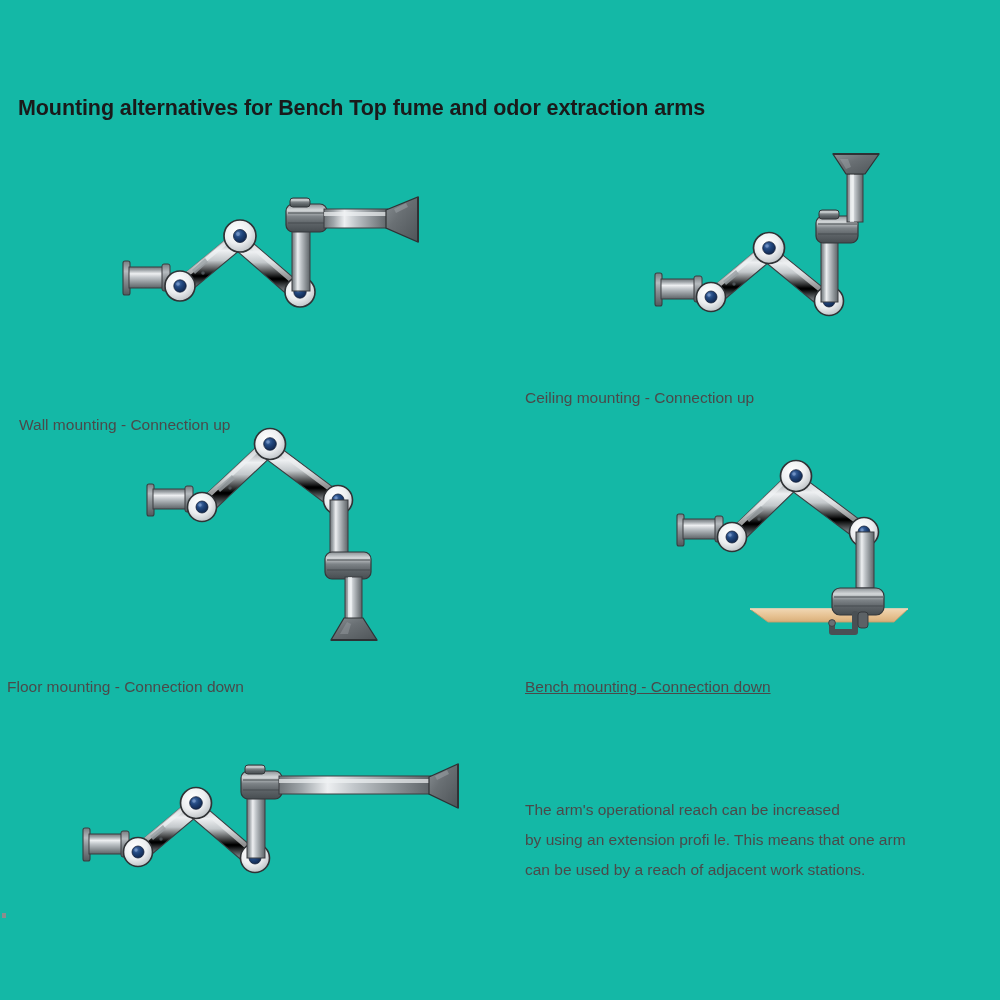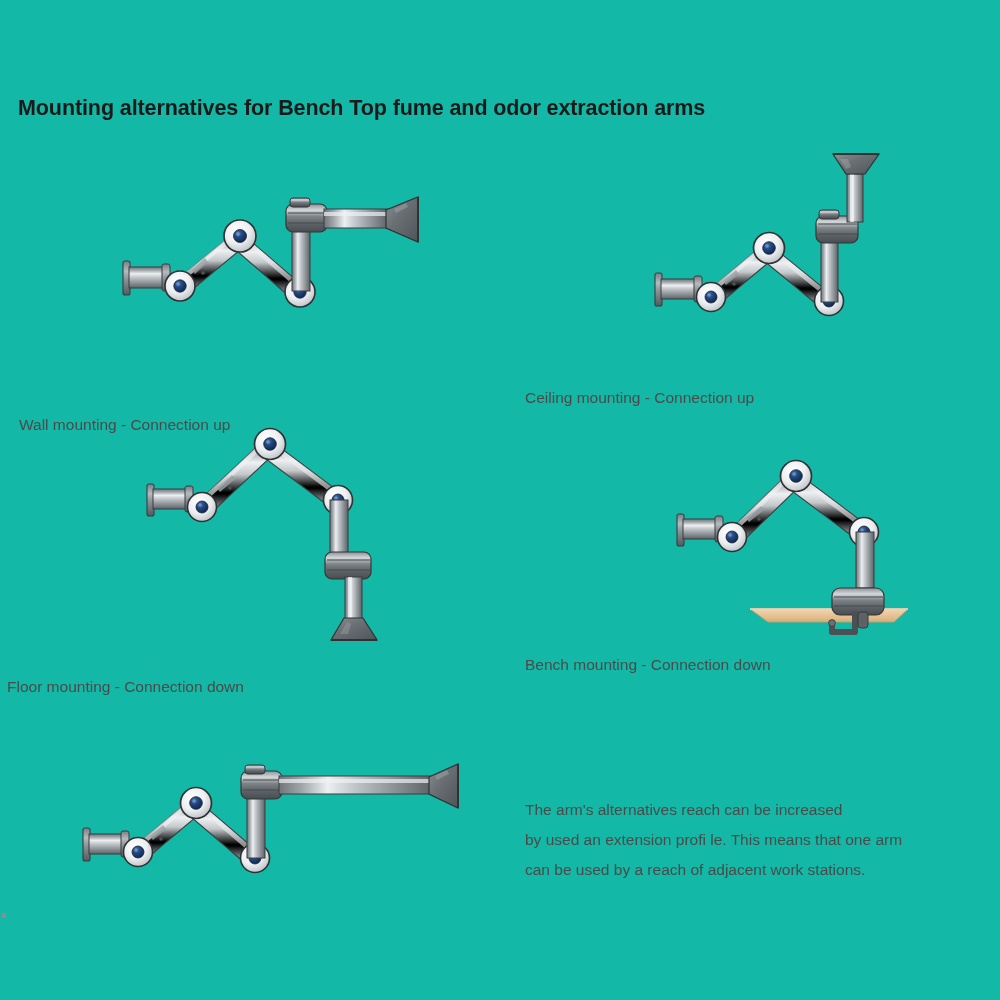--- a/index.html
+++ b/index.html
@@ -32,21 +32,21 @@
   .caption {
     position: absolute;
     font-size: 15.5px;
     color: #4a4a4a;
     white-space: nowrap;
     font-weight: 400;
   }
   .cap-wall    { left: 19px;  top: 372px; margin-top: 44px; }
   .cap-ceiling { left: 525px; top: 389px; }
   .cap-floor   { left: 7px;  top: 678px; }
-  .cap-bench   { left: 525px; top: 656px; }
+  .cap-bench   { left: 525px; top: 678px; text-decoration: underline; }
 
   .paragraph {
     position: absolute;
     left: 525px;
     top: 795px;
     width: 440px;
     font-size: 15.5px;
     line-height: 30px;
     color: #4a4a4a;
   }
@@ -395,20 +395,20 @@
       </g>
       <g>
         <path d="M351 25 L380 12 L380 56 L351 42 Z" fill="url(#hoodG)" stroke="#2f3235" stroke-width="1.2"></path>
         <path d="M357 24 L369 18 L371 22 L359 28 Z" fill="#a0a6aa" opacity="0.5"></path>
         <line x1="380" y1="12" x2="380" y2="56" stroke="#2f3235" stroke-width="2"></line>
       </g>
     </svg>
   </div>
 
   <div class="paragraph">
-    <div>The arm's alternatives reach can be increased</div>
-    <div>by used an extension profi le. This means that one arm</div>
+    <div>The arm's operational reach can be increased</div>
+    <div>by using an extension profi le. This means that one arm</div>
     <div>can be used by a reach of adjacent work stations.</div>
   </div>
 
   <div class="speck"></div>
 
 </div>
 
 </body></html>

